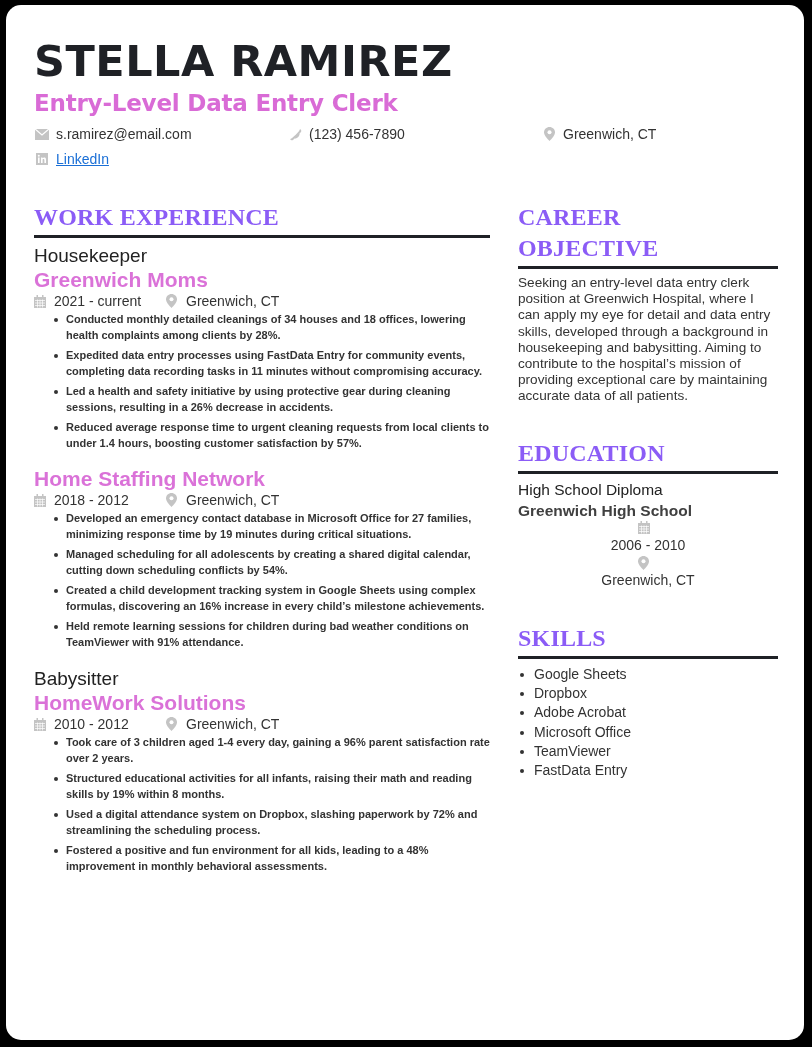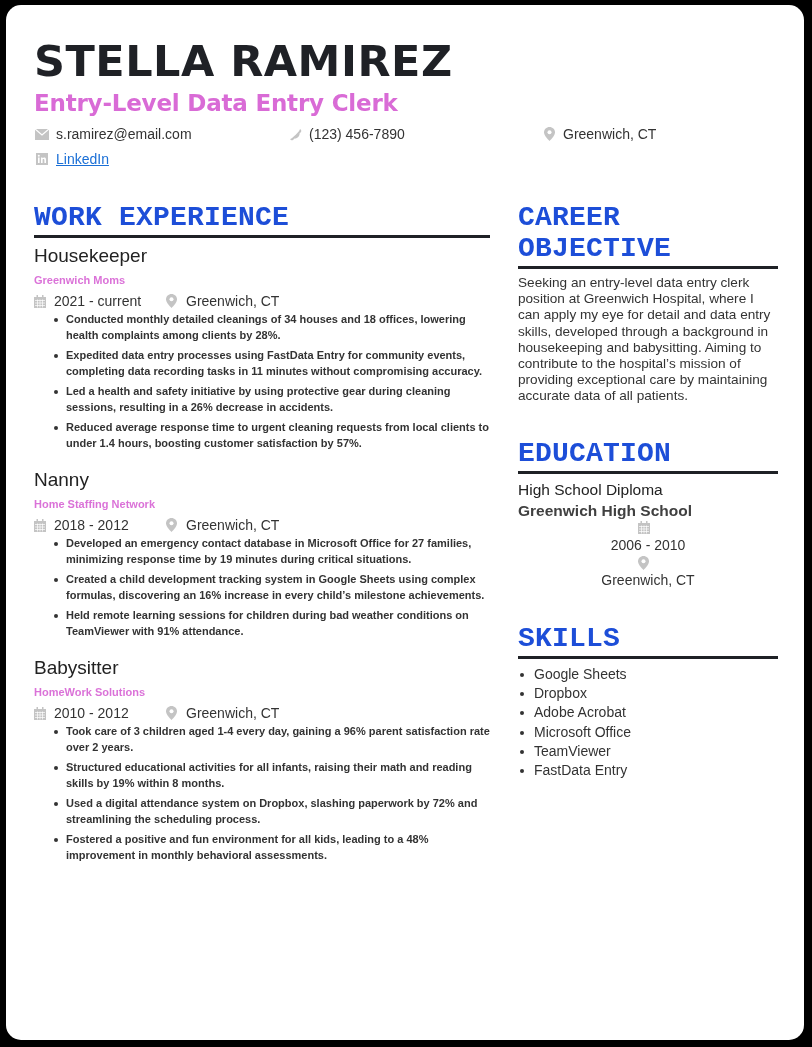--- a/index.html
+++ b/index.html
@@ -22,28 +22,28 @@
     }
     .contact { position: absolute; font-size: 14px; color: #333; display: flex; align-items: center; line-height: 18px; }
     .contact .ic { width: 14px; height: 14px; margin-right: 7px; display: inline-flex; align-items: center; justify-content: center; }
     .contact a { color: #1a6fd6; text-decoration: underline; }
     .ic svg { display: block; }
 
     .col-left { position: absolute; left: 28px; top: 197px; width: 456px; }
     .col-right { position: absolute; left: 512px; top: 197px; width: 260px; }
 
     .sec-h {
-      font-family: Liberation Mono, monospace; font-weight: bold;
-      font-size: 28px; color: #1d4ed8; line-height: 31px; letter-spacing: 0.2px;
+      font-family: Liberation Serif, serif; font-weight: bold;
+      font-size: 24px; color: #8b5cf6; line-height: 31px; letter-spacing: 0.2px;
       padding-bottom: 2px; border-bottom: 3px solid #1f2126;
     }
     .job { margin-top: 6px; }
     .job + .job { margin-top: 17px; }
     .role { font-size: 19px; color: #222; line-height: 24px; }
-    .company { font-size: 11px; font-weight: bold; color: #d96bd6; line-height: 22px; margin-top: 1px; opacity: .95; }
+    .company { font-size: 21px; font-weight: bold; color: #d96bd6; line-height: 22px; margin-top: 1px; opacity: .95; }
     .meta { display: flex; align-items: center; font-size: 14px; color: #333; line-height: 20px; }
     .meta .ic { width: 14px; height: 14px; margin-right: 6px; display: inline-flex; align-items: center; }
     .meta .date { width: 132px; display: flex; align-items: center; }
     .meta .loc { display: flex; align-items: center; }
     ul.bullets { list-style: none; margin-left: 20px; }
     ul.bullets li {
       position: relative; padding-left: 12px; font-size: 11px; line-height: 16px;
       color: #333; margin-bottom: 4px; font-weight: bold;
     }
     ul.bullets li::before {
@@ -139,21 +139,20 @@
       </div>
       <ul class="bullets">
         <li>Conducted monthly detailed cleanings of 34 houses and 18 offices, lowering health complaints among clients by 28%.</li>
         <li>Expedited data entry processes using FastData Entry for community events, completing data recording tasks in 11 minutes without compromising accuracy.</li>
         <li>Led a health and safety initiative by using protective gear during cleaning sessions, resulting in a 26% decrease in accidents.</li>
         <li>Reduced average response time to urgent cleaning requests from local clients to under 1.4 hours, boosting customer satisfaction by 57%.</li>
       </ul>
     </div>
 
     <div class="job">
-      <div class="role">Nanny</div>
       <div class="company">Home Staffing Network</div>
       <div class="meta">
         <span class="date">
           <span class="ic">
             <svg width="12" height="13" viewBox="0 0 12 13">
                 <rect x="0" y="2" width="12" height="11" fill="#c4c4c4"></rect>
                 <rect x="2.5" y="0" width="1.5" height="3" fill="#c4c4c4"></rect>
                 <rect x="8" y="0" width="1.5" height="3" fill="#c4c4c4"></rect>
                 <path d="M1 5.5 H11 M1 8 H11 M1 10.5 H11 M3.5 4.5 V12.5 M6 4.5 V12.5 M8.5 4.5 V12.5" stroke="#fff" stroke-width="0.7"></path>
               </svg>
@@ -165,20 +164,21 @@
             <svg width="11" height="14" viewBox="0 0 11 14">
                 <path d="M5.5 0 C2.5 0 0 2.3 0 5.3 C0 9 5.5 14 5.5 14 C5.5 14 11 9 11 5.3 C11 2.3 8.5 0 5.5 0 Z" fill="#c4c4c4"></path>
                 <circle cx="5.5" cy="5.2" r="2" fill="#fff"></circle>
               </svg>
           </span>
           <span>Greenwich, CT</span>
         </span>
       </div>
       <ul class="bullets">
         <li>Developed an emergency contact database in Microsoft Office for 27 families, minimizing response time by 19 minutes during critical situations.</li>
+        <li>Managed scheduling for all adolescents by creating a shared digital calendar, cutting down scheduling conflicts by 54%.</li>
         <li>Created a child development tracking system in Google Sheets using complex formulas, discovering an 16% increase in every child’s milestone achievements.</li>
         <li>Held remote learning sessions for children during bad weather conditions on TeamViewer with 91% attendance.</li>
       </ul>
     </div>
 
     <div class="job">
       <div class="role">Babysitter</div>
       <div class="company">HomeWork Solutions</div>
       <div class="meta">
         <span class="date">

